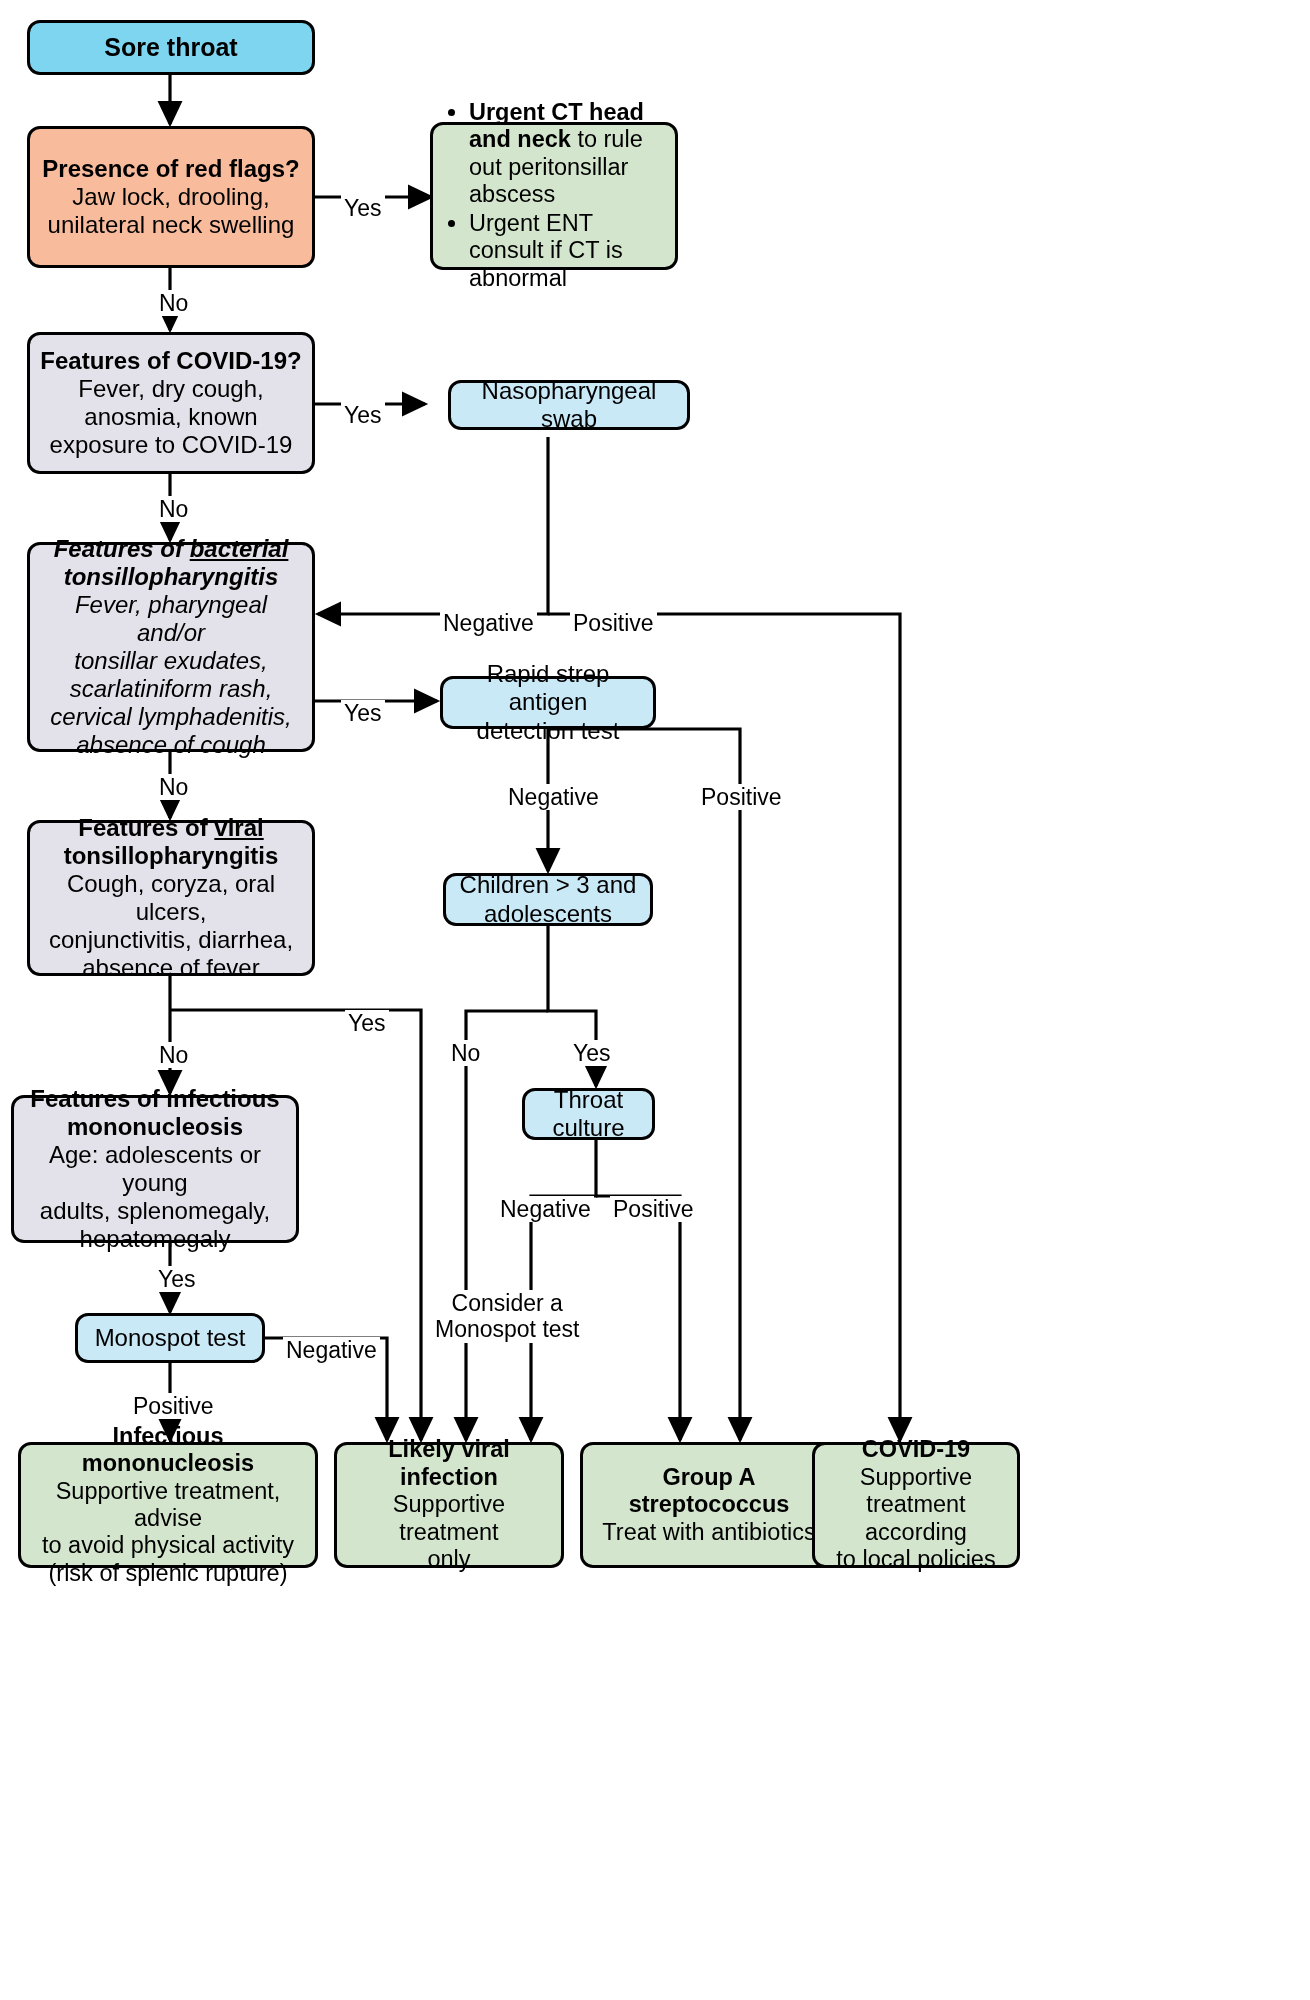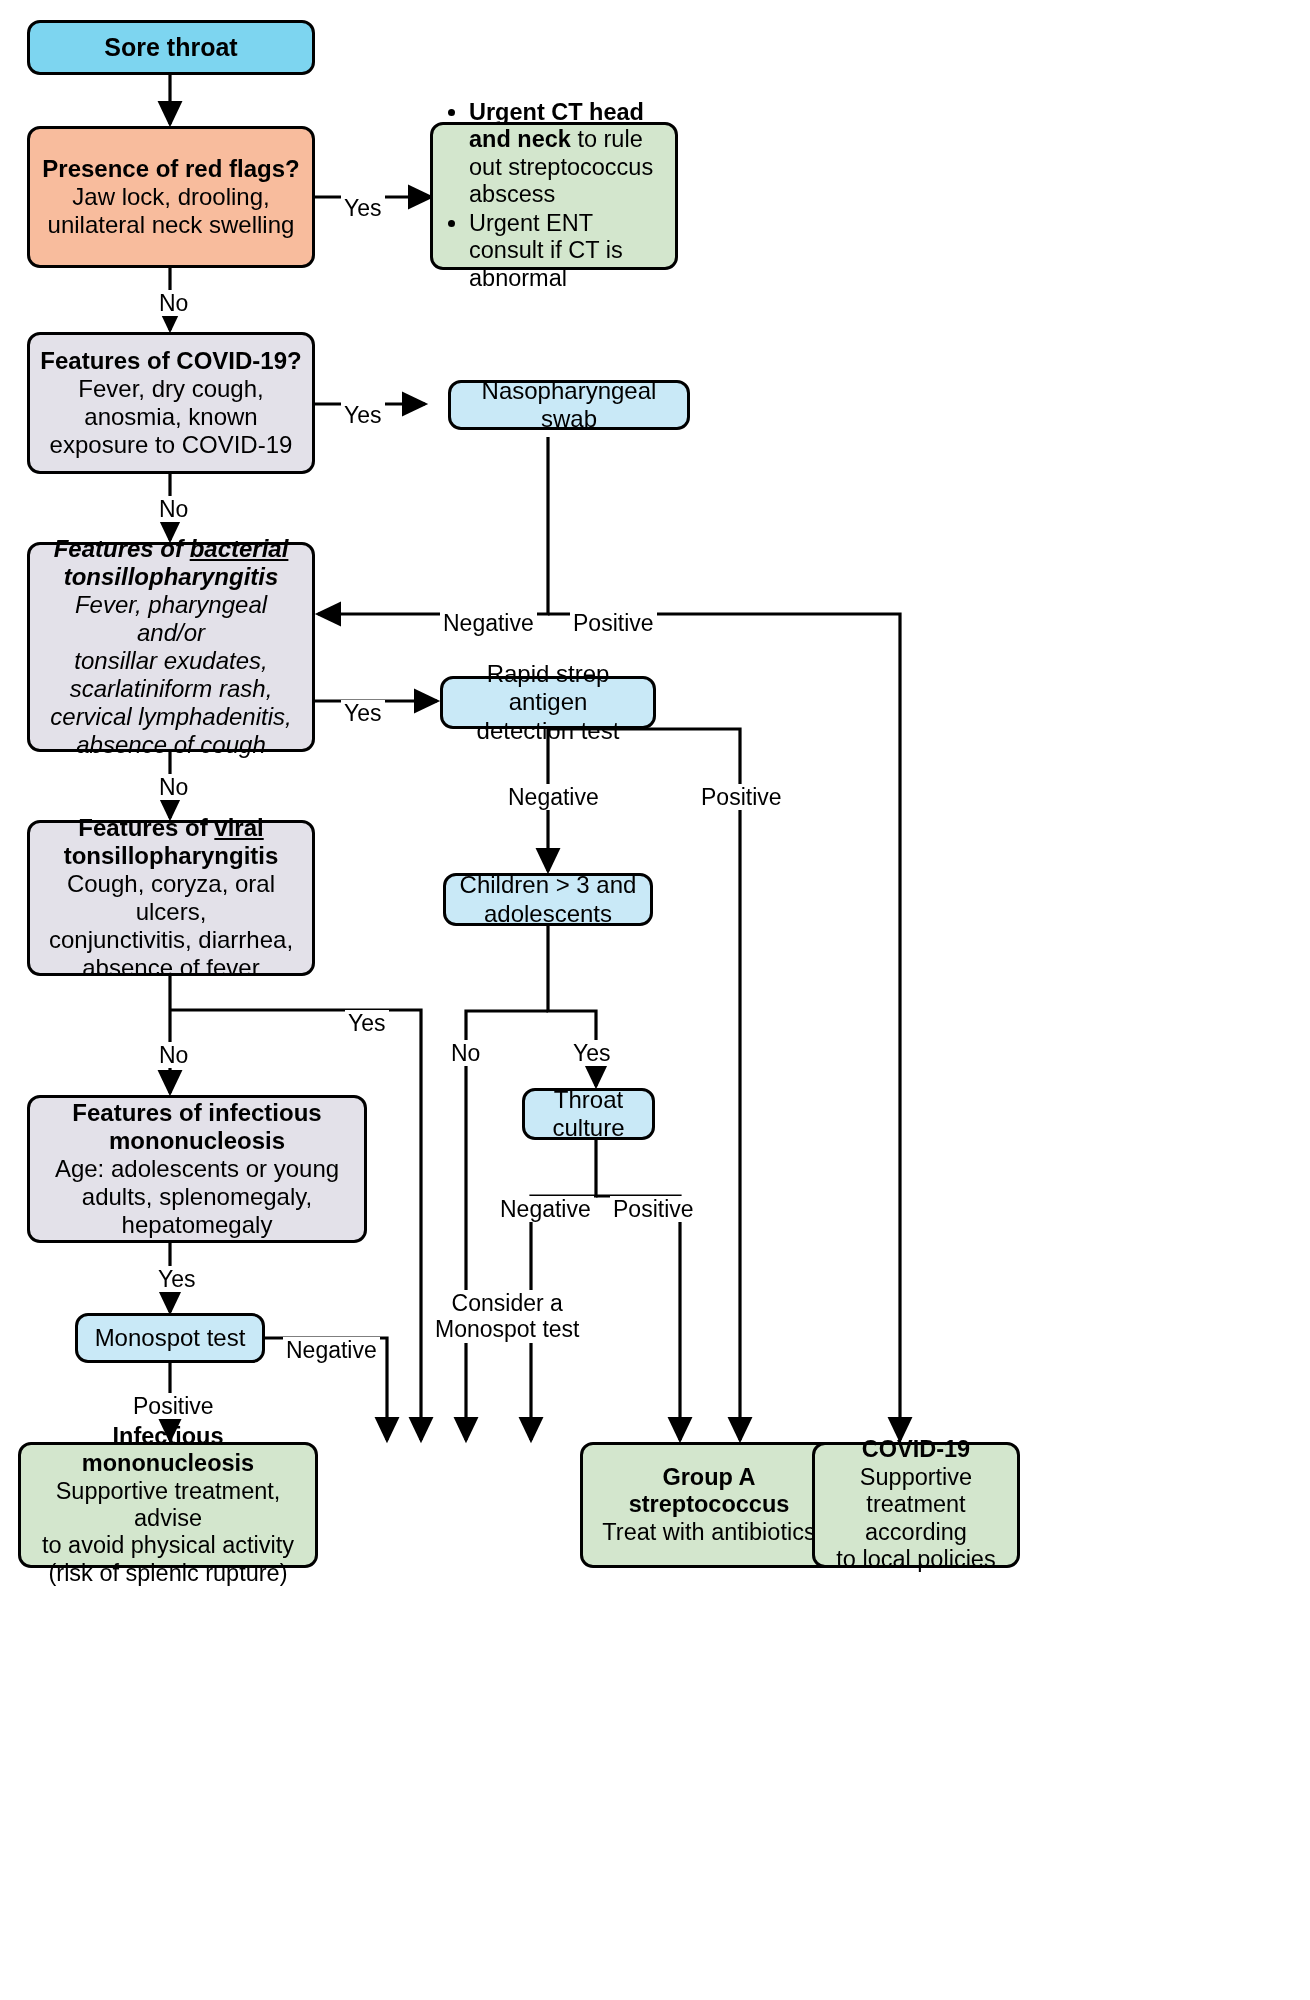--- a/index.html
+++ b/index.html
@@ -90,21 +90,21 @@
     <span class="t">
       <b>Presence of red flags?</b><br>
       <span class="ml" id="rf-body">Jaw lock, drooling,<br>unilateral neck swelling</span>
     </span>
   </div>
 
   <div class="node green f24" style="left:430px;top:122px;width:248px;height:148px;">
     <div class="bul">
       <ul>
         <li>
-          <b>Urgent CT head and neck</b><span> to rule out streptococcus abscess</span>
+          <b>Urgent CT head and neck</b><span> to rule out peritonsillar abscess</span>
         </li>
         <li>Urgent ENT consult if CT is abnormal</li>
       </ul>
     </div>
   </div>
 
   <div class="node gray f25" style="left:27px;top:332px;width:288px;height:142px;">
     <span class="t">
       <b>Features of COVID-19?</b><br>
       <span id="cv-body">Fever, dry cough,<br>anosmia, known<br>exposure to COVID-19</span>
@@ -130,21 +130,21 @@
     <span class="t">
       <b><span>Features of </span><u>viral</u><br><span>tonsillopharyngitis</span></b><br>
       <span id="vf-body">Cough, coryza, oral ulcers,<br>conjunctivitis, diarrhea,<br>absence of fever</span>
     </span>
   </div>
 
   <div class="node blue-light f25" style="left:443px;top:873px;width:210px;height:53px;">
     <span class="t" id="ch-title">Children &gt; 3 and<br>adolescents</span>
   </div>
 
-  <div class="node gray f25" style="left:27px;top:1095px;width:340px;height:148px;">
+  <div class="node gray f25" style="left:11px;top:1095px;width:288px;height:148px;">
     <span class="t">
       <b id="mf-title">Features of infectious<br>mononucleosis</b><br>
       <span id="mf-body">Age: adolescents or young<br>adults, splenomegaly,<br>hepatomegaly</span>
     </span>
   </div>
 
   <div class="node blue-light f25" style="left:522px;top:1088px;width:133px;height:52px;">
     <span class="t" id="tc-title">Throat<br>culture</span>
   </div>
 
@@ -152,20 +152,26 @@
     <span class="t">Monospot test</span>
   </div>
 
   <div class="node green f24" style="left:18px;top:1442px;width:300px;height:126px;">
     <span class="t">
       <b>Infectious mononucleosis</b><br>
       <span id="om-body">Supportive treatment, advise<br>to avoid physical activity<br>(risk of splenic rupture)</span>
     </span>
   </div>
 
+  <div class="node green f24" style="left:334px;top:1442px;width:230px;height:126px;">
+    <span class="t">
+      <b>Likely viral infection</b><br>
+      <span id="ov-body">Supportive treatment<br>only</span>
+    </span>
+  </div>
 
   <div class="node green f24" style="left:580px;top:1442px;width:258px;height:126px;">
     <span class="t">
       <b id="os-title">Group A<br>streptococcus</b><br>
       <span>Treat with antibiotics</span>
     </span>
   </div>
 
   <div class="node green f24" style="left:812px;top:1442px;width:208px;height:126px;">
     <span class="t">

